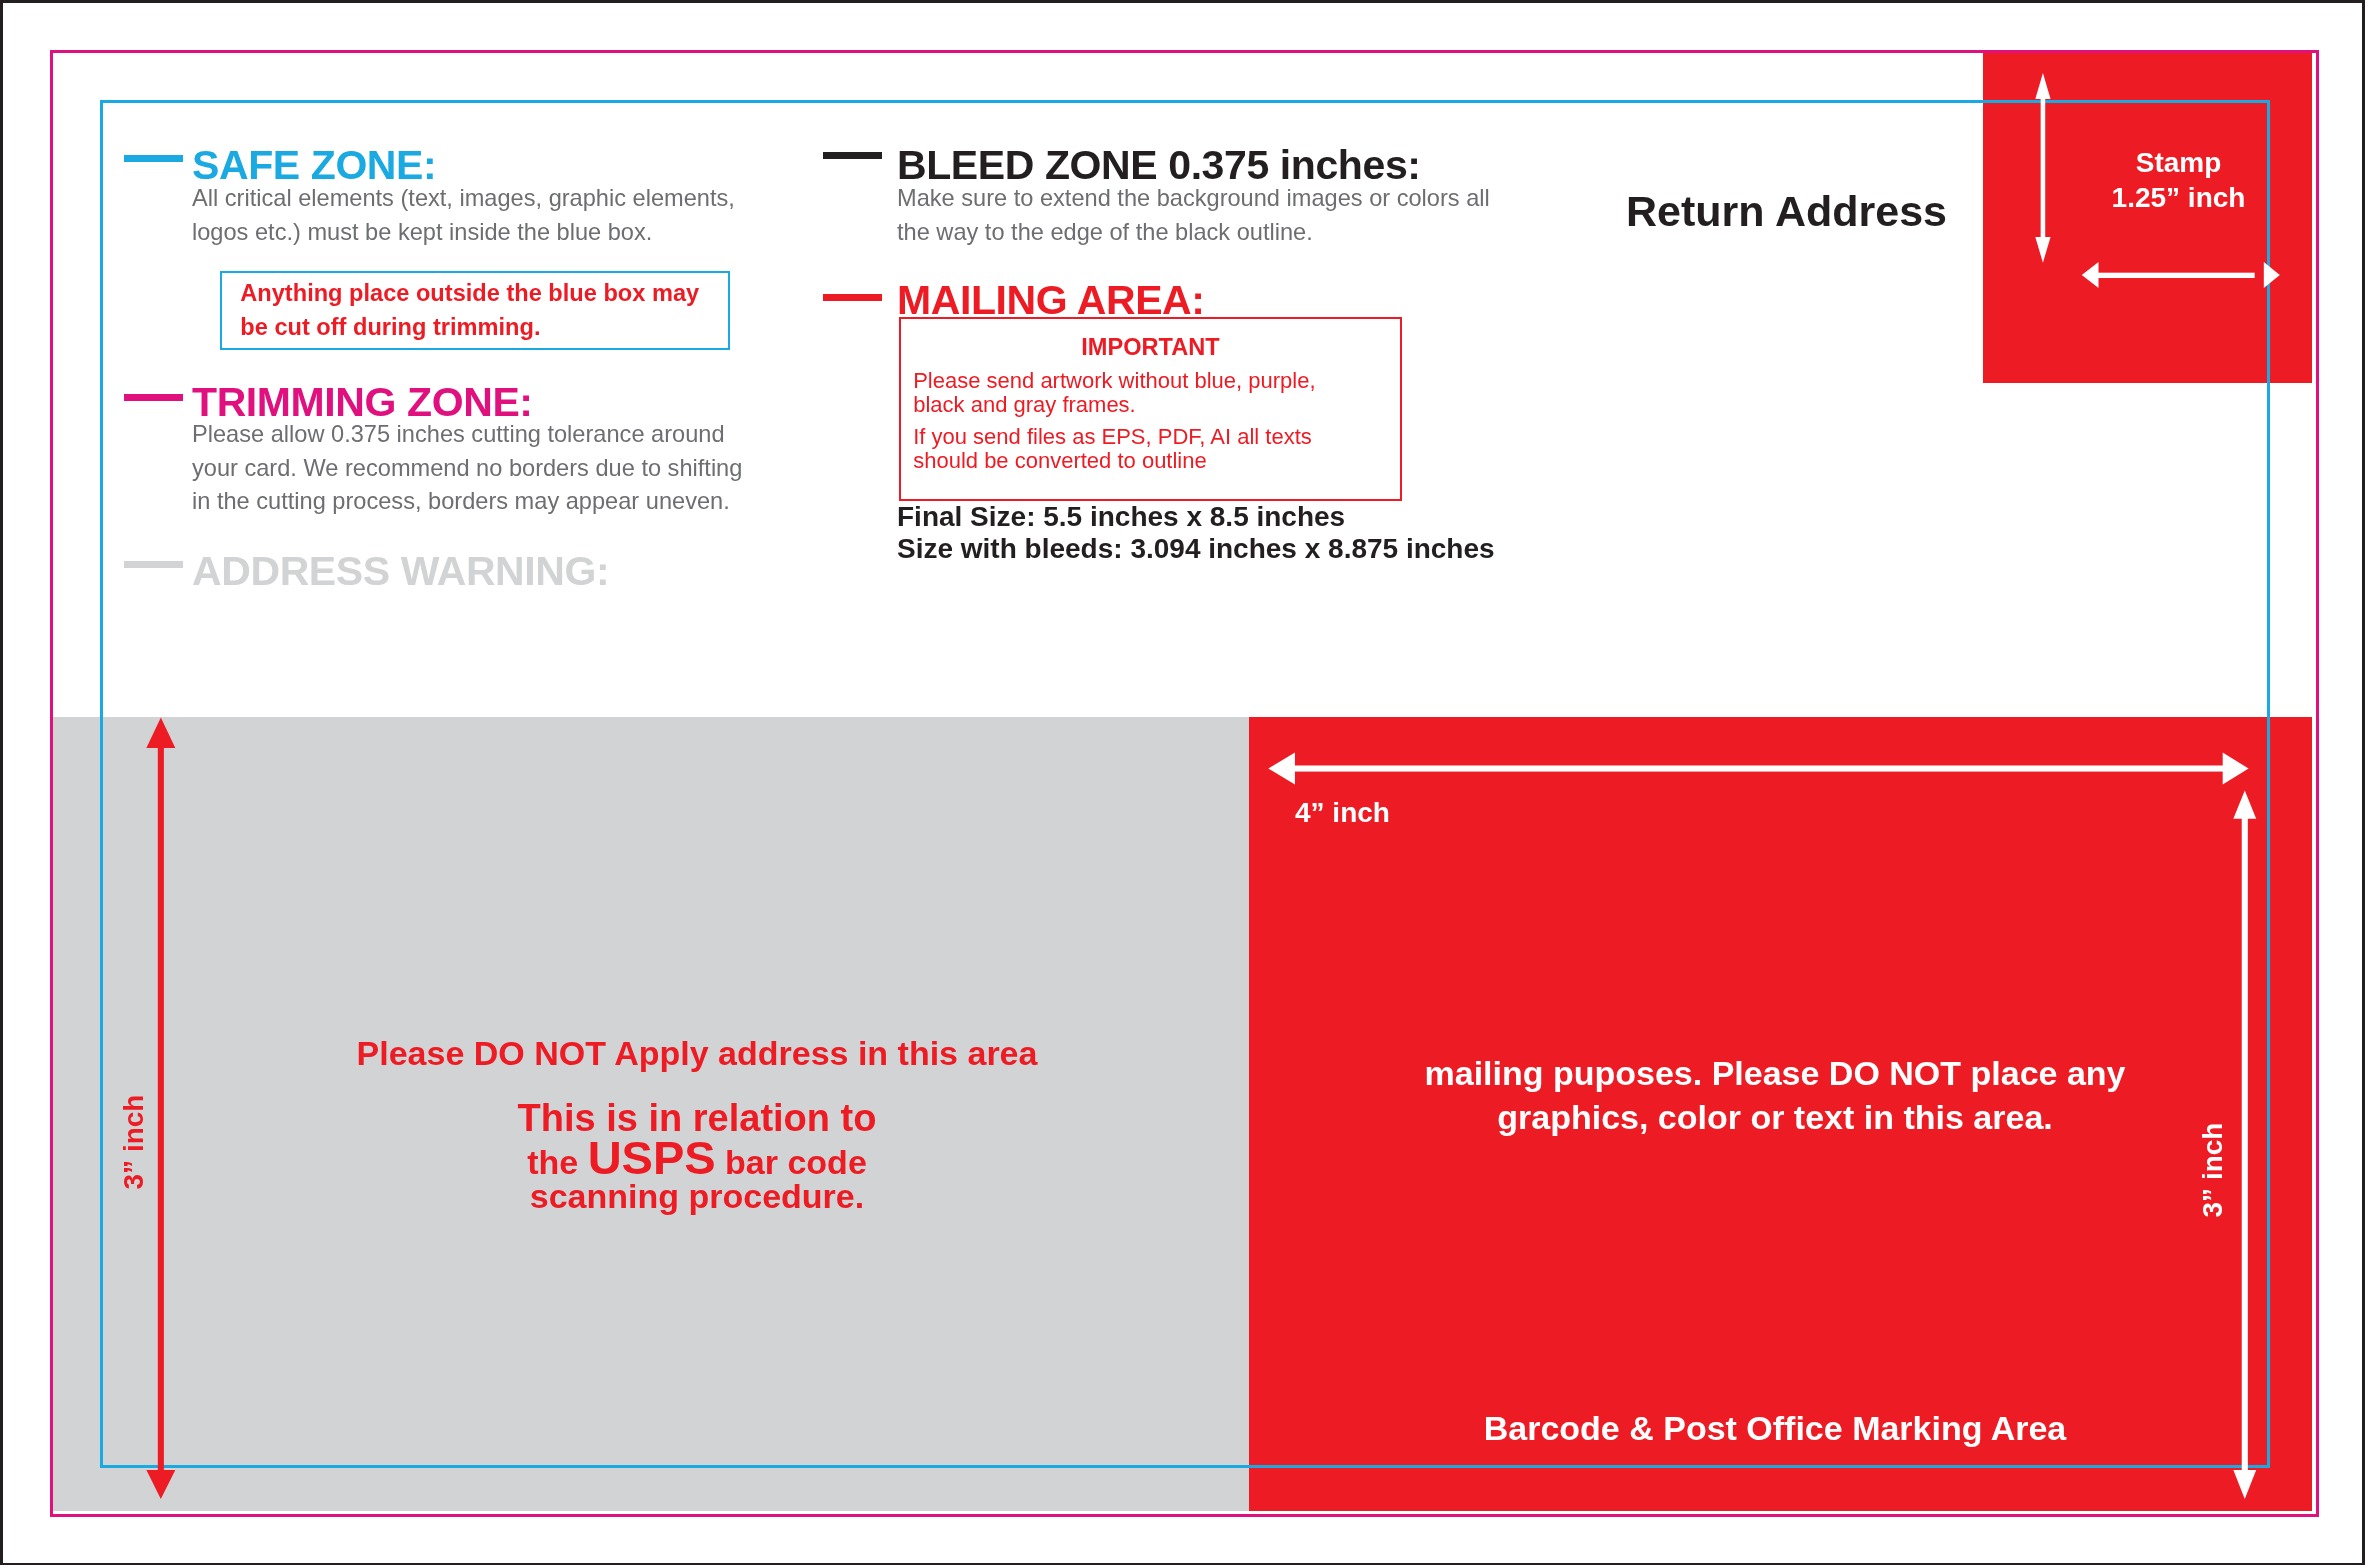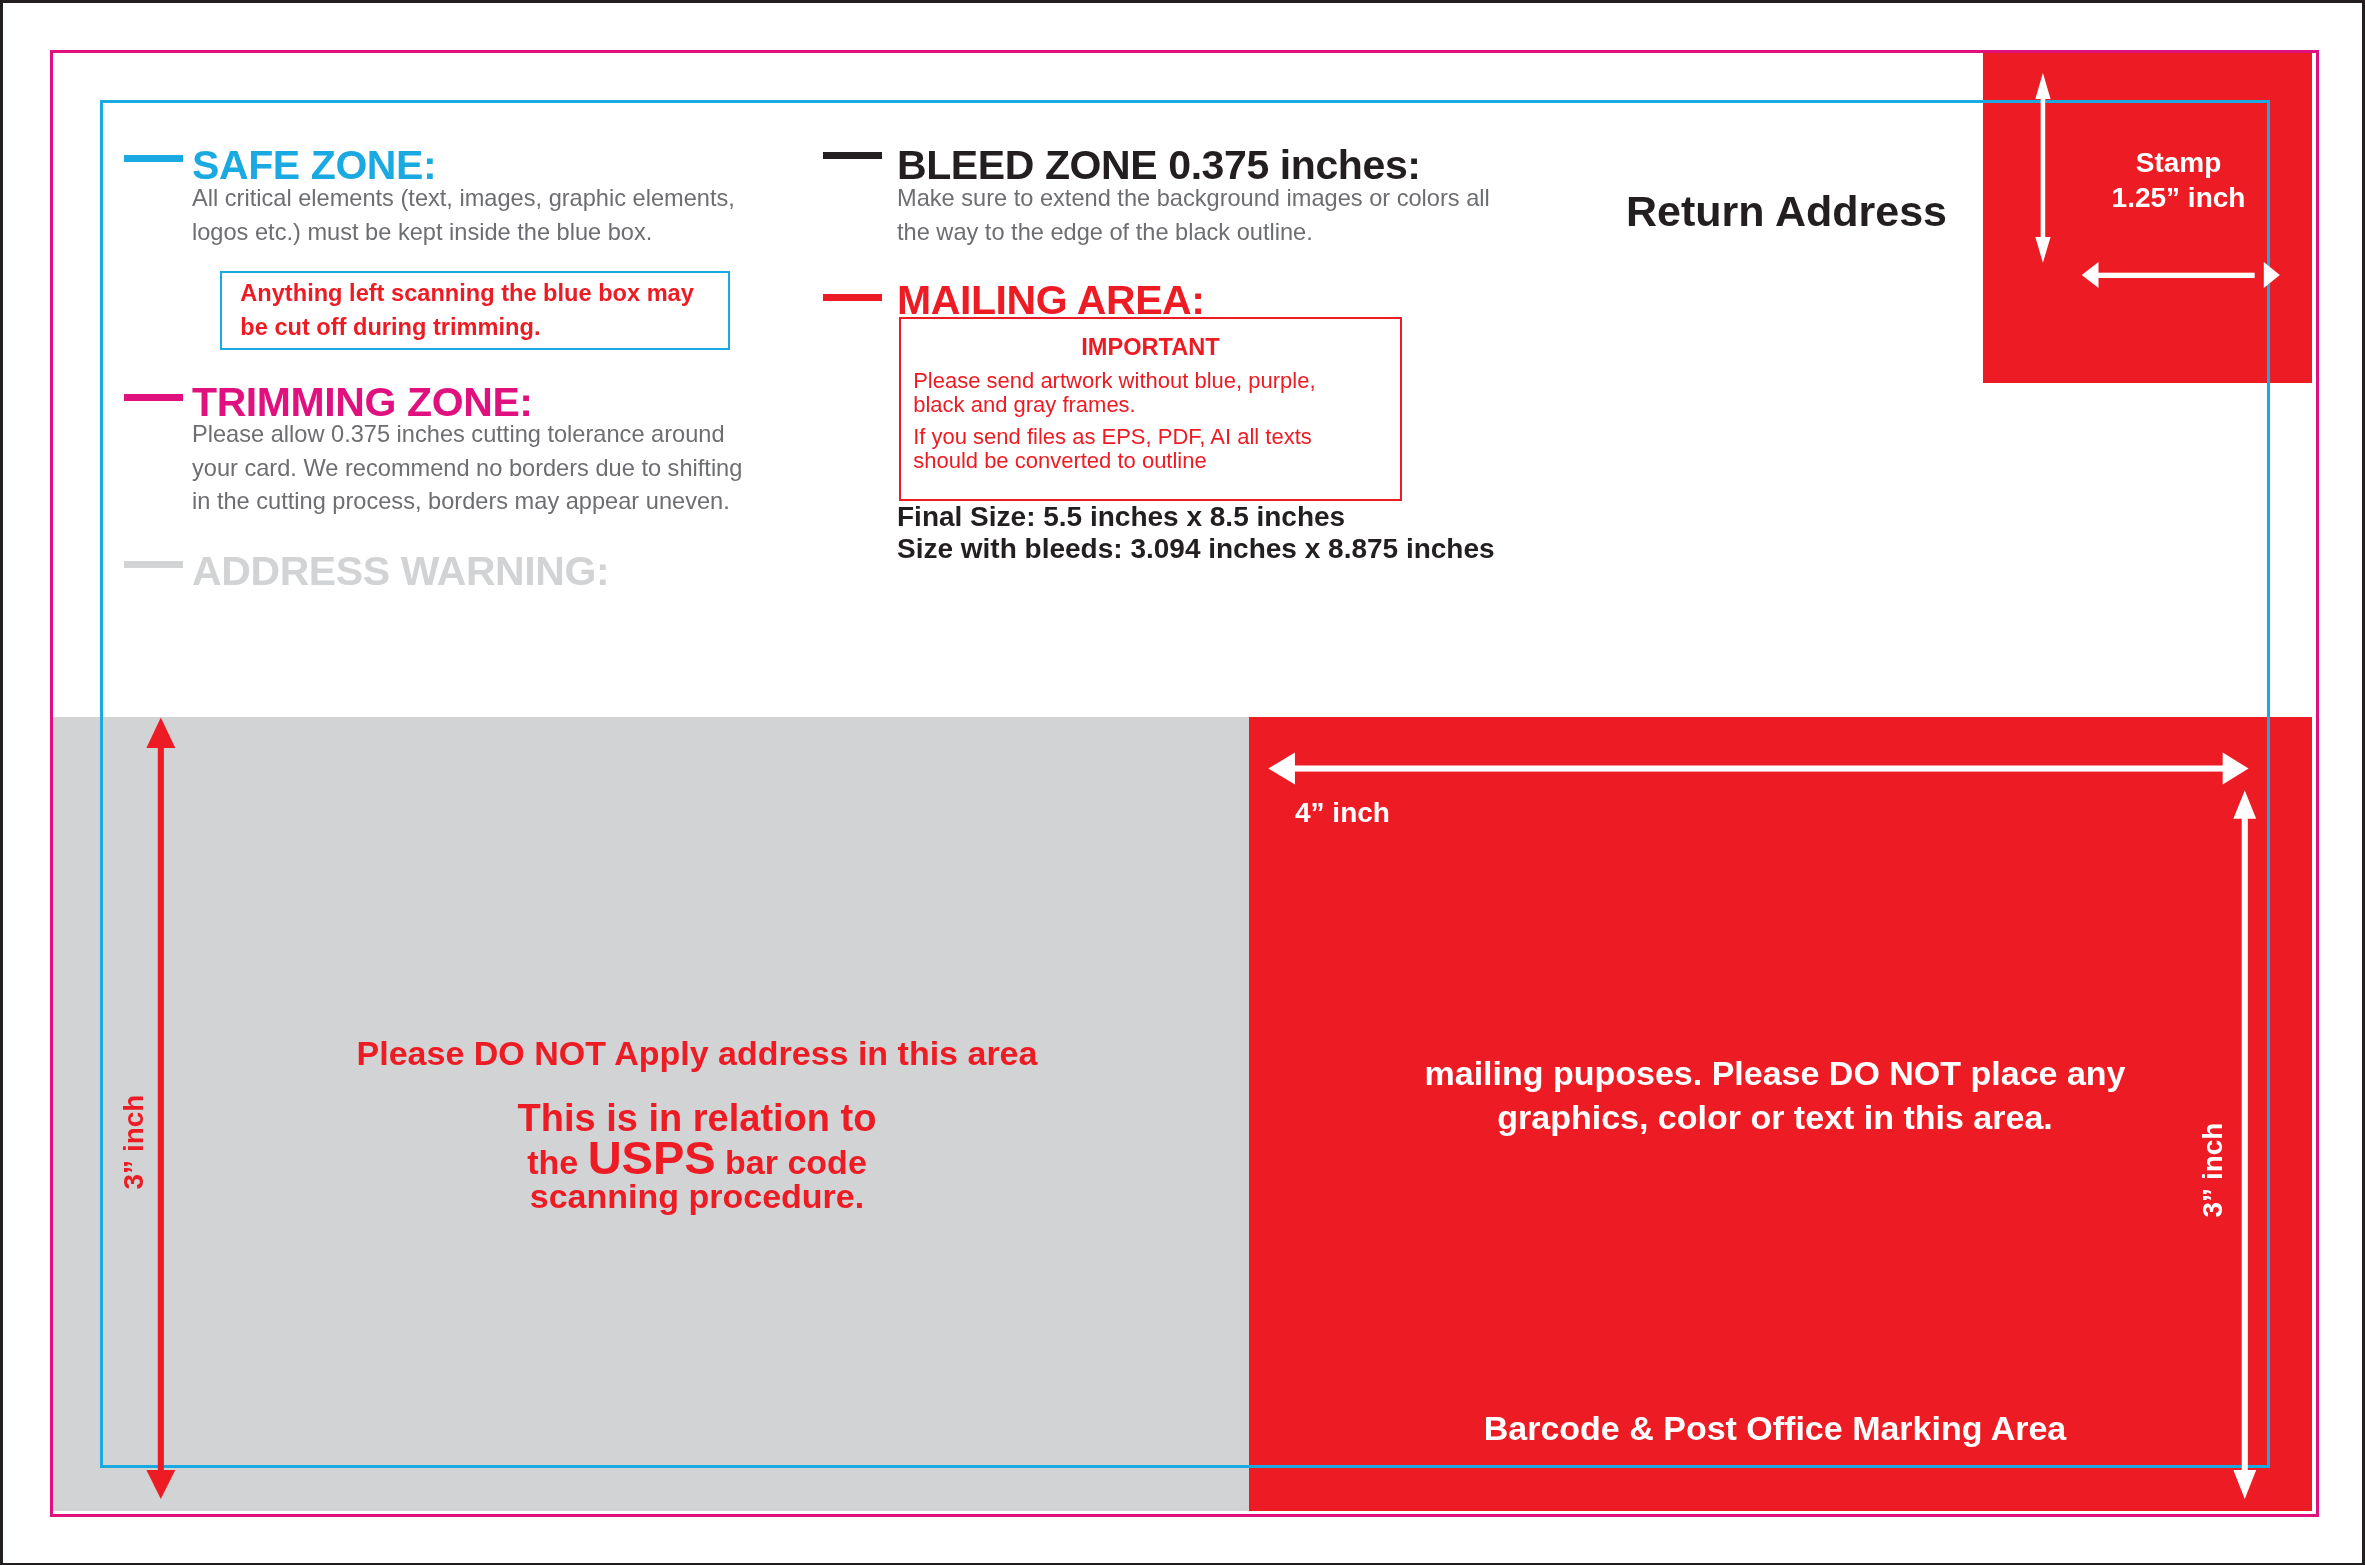--- a/index.html
+++ b/index.html
@@ -48,21 +48,21 @@
 
 <div class="trim"></div>
 <div class="safe"></div>
 
 <div class="legend-bar" style="left:124px; top:155px; background:#1aa9e0;"></div>
 <div class="legend-title" style="left:192px; top:142px; color:#1aa9e0;">SAFE ZONE:</div>
 <div class="legend-desc" style="left:192px; top:181px;">All critical elements (text, images, graphic elements,</div>
 <div class="legend-desc" style="left:192px; top:215px;">logos etc.)  must be kept inside the blue box.</div>
 
 <div class="warn-box">
-  <div class="warn-text">Anything left scanning the blue box may</div>
+  <div class="warn-text">Anything place outside the blue box may</div>
   <div class="warn-text" style="top:37px;">be cut off during trimming.</div>
 </div>
 
 <div class="legend-bar" style="left:124px; top:394px; background:#e0117f;"></div>
 <div class="legend-title" style="left:192px; top:379px; color:#e0117f;">TRIMMING ZONE:</div>
 <div class="legend-desc" style="left:192px; top:417px;">Please allow 0.375 inches cutting tolerance around</div>
 <div class="legend-desc" style="left:192px; top:451px;">your card. We recommend no borders due to shifting</div>
 <div class="legend-desc" style="left:192px; top:484px;">in the cutting process, borders may appear uneven.</div>
 
 <div class="legend-bar" style="left:124px; top:561px; background:#d1d3d4;"></div>

